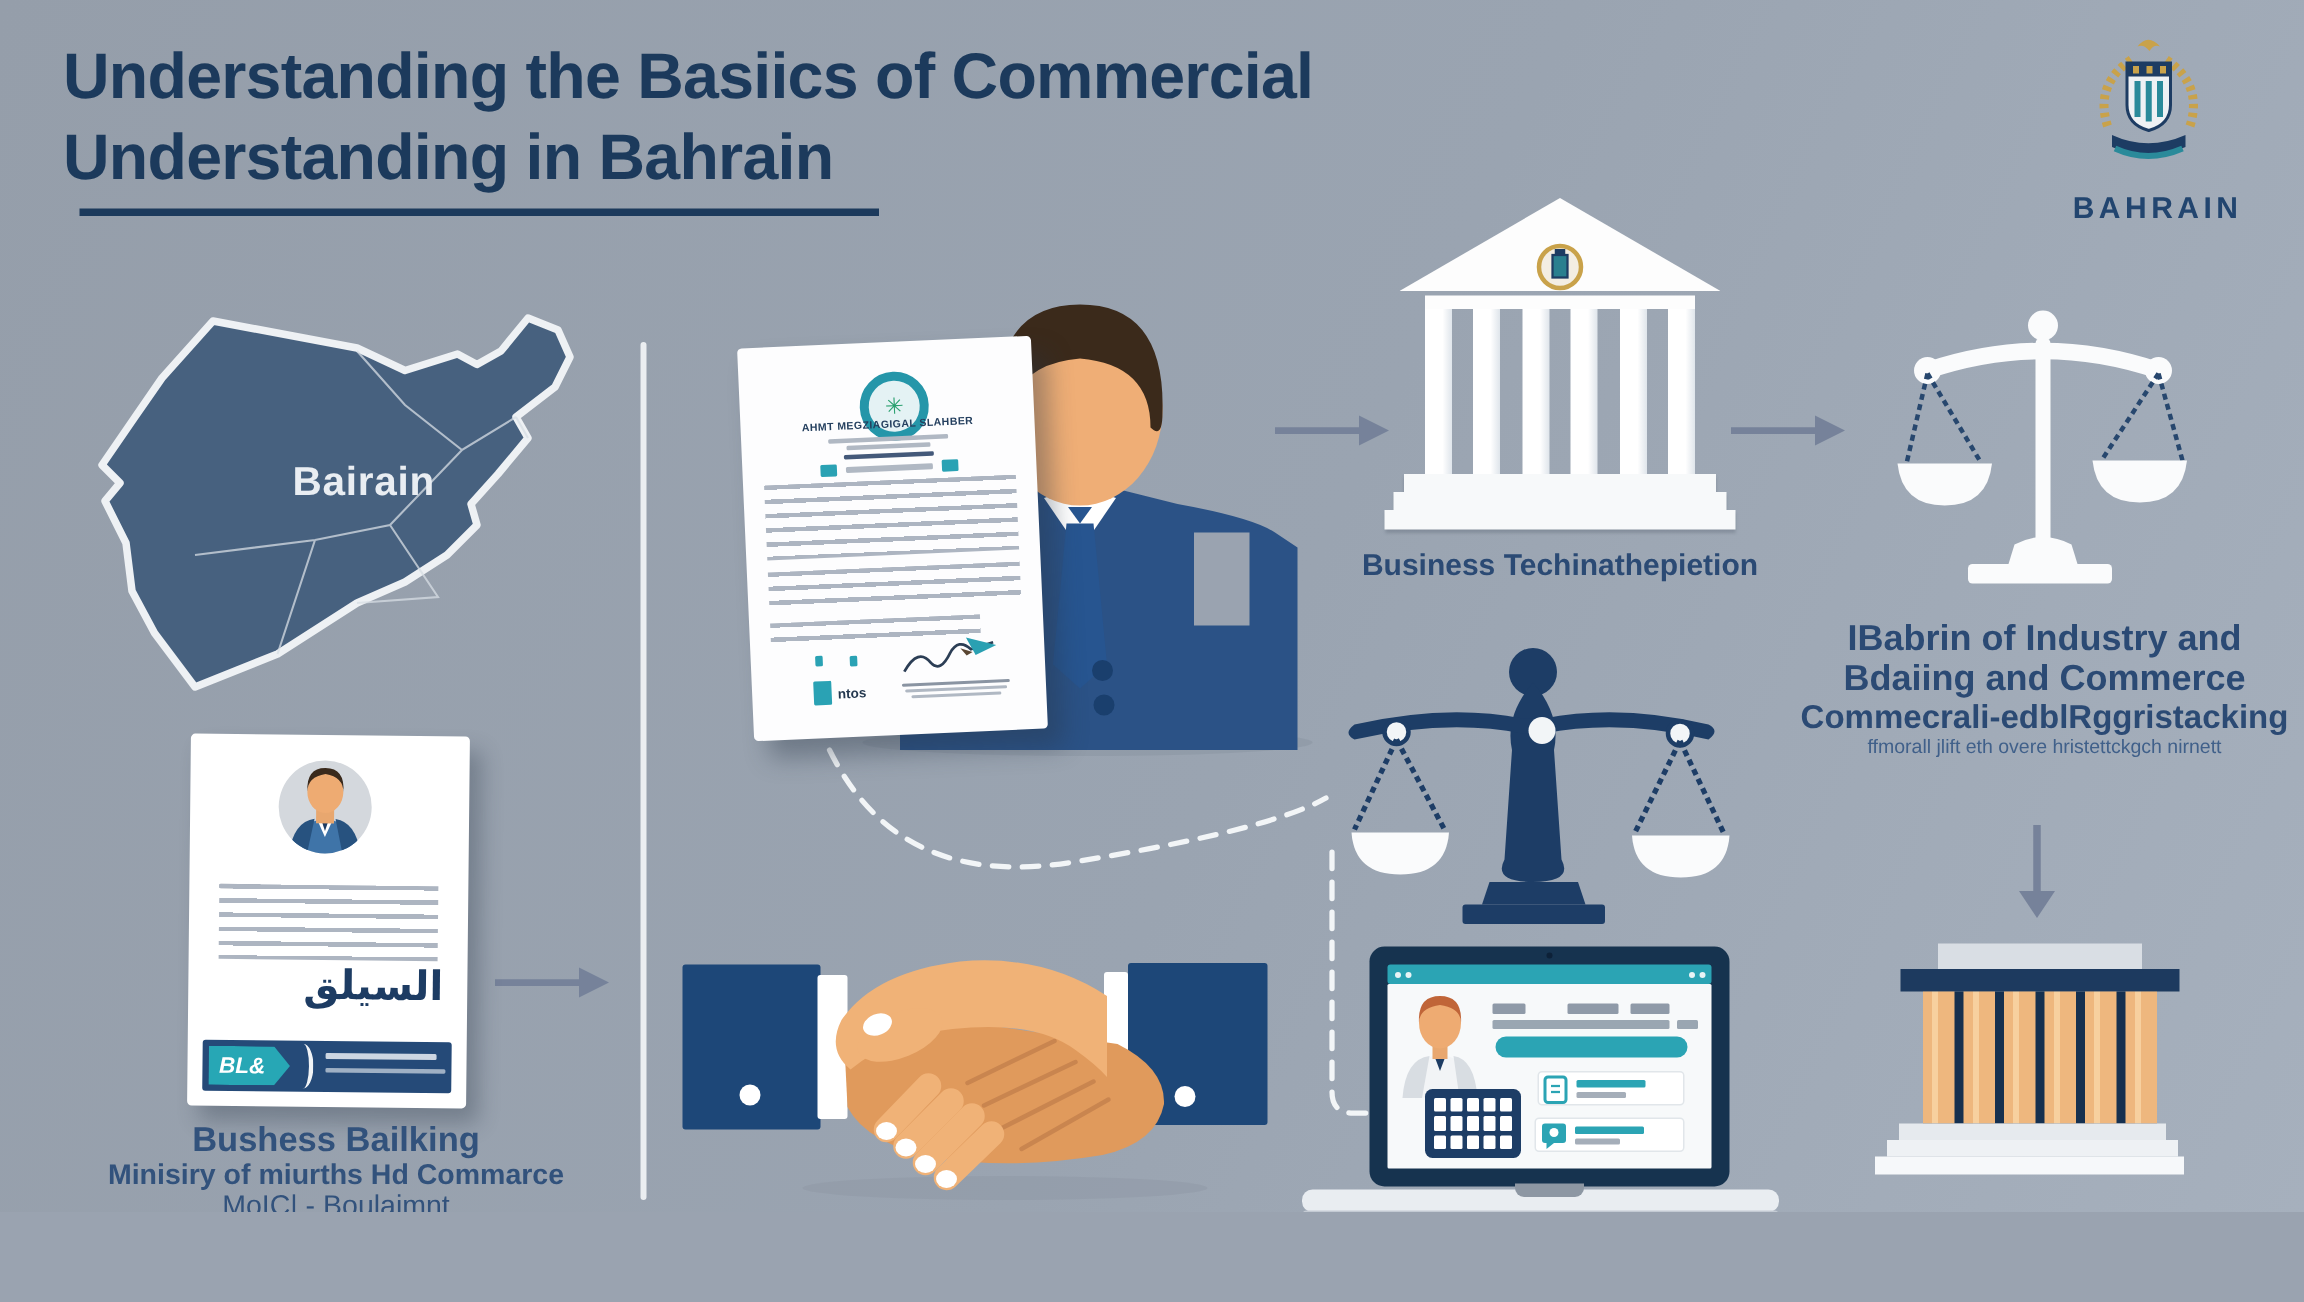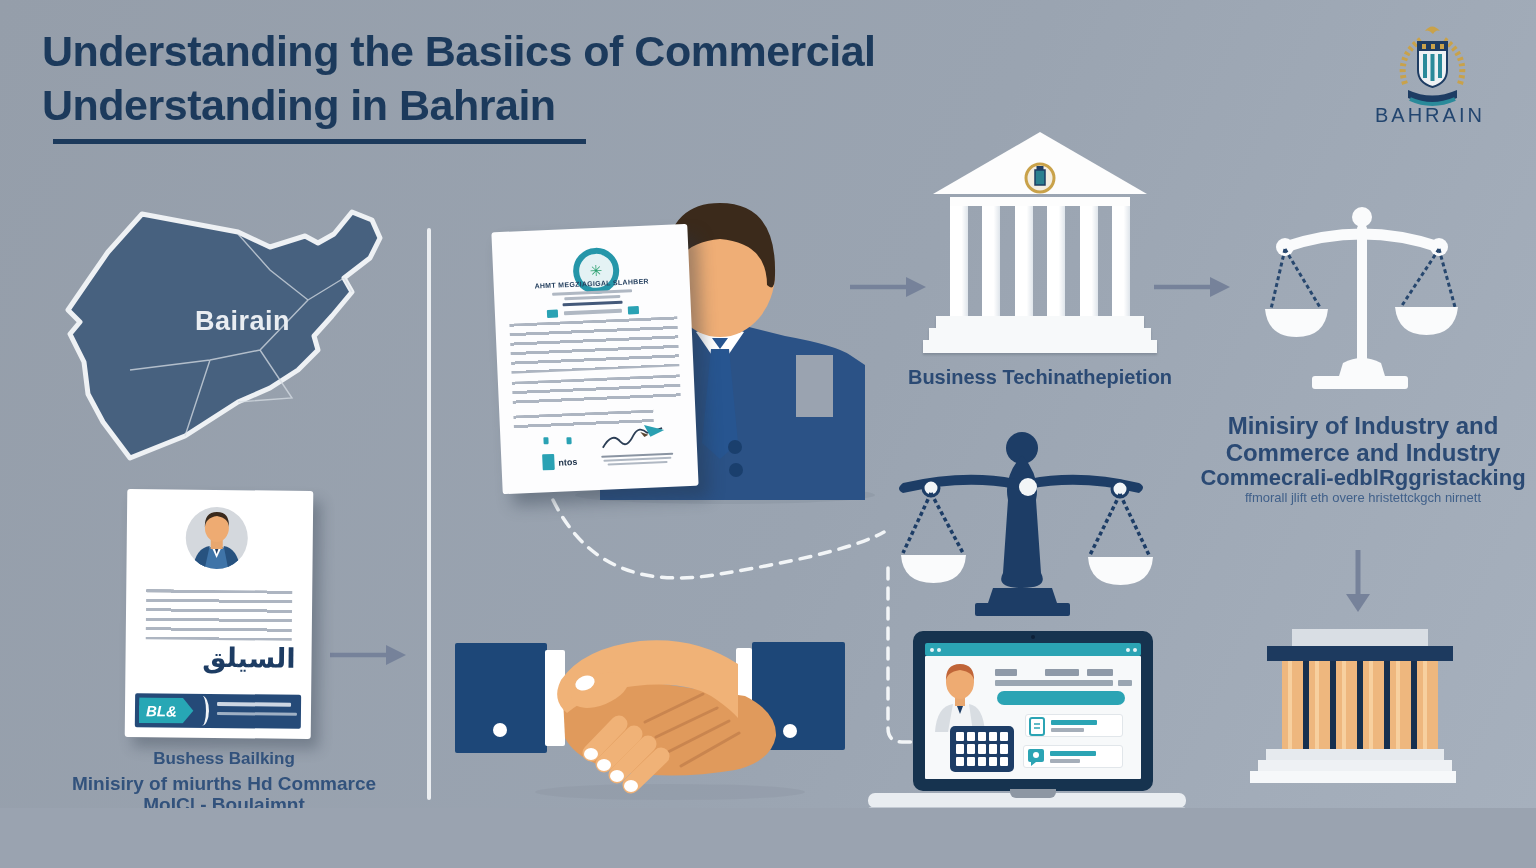--- a/index.html
+++ b/index.html
@@ -9,22 +9,22 @@
           background:linear-gradient(115deg,#959eaa 0%,#9aa4b1 55%,#a6b0bd 100%)}
   .abs{position:absolute}
   .center{text-align:center}
 
   
   .page-title{left:42px;top:24px;width:980px;font-size:43px;font-weight:700;
               color:#1c3a5c;line-height:54px;letter-spacing:-.5px}
   .title-underline{left:53px;top:139px;width:533px;height:5px;background:#1c3a5c}
 
   
-  .emblem-caption{left:1375px;top:104px;width:120px;font-size:20px;font-weight:400;
-                  letter-spacing:3px;color:#22456f;text-align:left}
+  .emblem-caption{left:1375px;top:128px;width:120px;font-size:20px;font-weight:700;
+                  letter-spacing:3px;color:#22456f;text-align:right}
 
   
   .map-label{left:120px;top:306px;width:170px;text-align:right;font-size:27px;
              font-weight:700;color:#e9edf2;letter-spacing:.5px}
 
   .divider{left:427px;top:228px;width:4px;height:572px;background:#f2f4f6;
            border-radius:2px;opacity:.92}
 
   
   .certificate{left:497px;top:228px;width:196px;height:262px;background:#fdfdfe;
@@ -42,24 +42,24 @@
   .cert-stamp-text{left:57px;top:228px;font-size:9px;font-weight:700;color:#24384f}
 
   
   .bank-label{left:900px;top:366px;width:280px;font-size:20px;font-weight:700;color:#2b4a74}
   .ministry-block{left:1190px;top:412px;width:346px;color:#2b4a74}
   .ministry-block .l1{font-size:24px;font-weight:700;line-height:27px}
   .ministry-block .l3{font-size:22px;font-weight:700;line-height:24px}
   .ministry-block .l4{font-size:13px;font-weight:400;line-height:16px;color:#40608a}
   .financial-label{left:1212px;top:788px;width:310px;font-size:21px;font-weight:700;color:#2b4a74}
   .bottom-left-block{left:48px;top:745px;width:352px;color:#32527c}
-  .bottom-left-block .b1{font-size:17px;font-weight:700;line-height:28px}
+  .bottom-left-block .b1{font-size:23px;font-weight:700;line-height:28px}
   .bottom-left-block .b2{font-size:16px;font-weight:600;line-height:20px}
   .bottom-left-block .b3{font-size:19px;font-weight:700;line-height:21px}
-  .bottom-left-block .b4{font-size:19px;font-weight:700;line-height:22px}
+  .bottom-left-block .b4{font-size:19px;font-weight:400;line-height:22px}
 
   
   .bank-pediment{left:933px;top:132px;width:214px;height:62px;background:#fdfdfd;
                  clip-path:polygon(50% 0,100% 100%,0 100%);
                  filter:drop-shadow(0 2px 2px rgba(70,80,95,.35))}
   .bank-architrave{left:950px;top:197px;width:180px;height:9px;background:#fdfdfd}
   .bank-columns{left:950px;top:206px;width:180px;height:110px;display:flex;gap:14.4px}
   .bank-col{width:18px;height:110px;background:linear-gradient(to right,#ffffff 65%,#dfe5eb)}
   .bank-step{background:#f7f9fa;box-shadow:0 2px 2px rgba(70,80,95,.28)}
 
@@ -230,22 +230,22 @@
     <line x1="184" y1="54" x2="146" y2="112" stroke="#27476e" stroke-width="3" stroke-dasharray="4 3"></line>
     <line x1="184" y1="54" x2="200" y2="112" stroke="#27476e" stroke-width="3" stroke-dasharray="4 3"></line>
     <path d="M10 114 Q 13 142 41.5 142 Q 70 142 73 114 Z" fill="#fafbfc"></path>
     <path d="M140 112 Q 143 140 171.5 140 Q 200 140 203 112 Z" fill="#fafbfc"></path>
     <rect x="102" y="30" width="10" height="140" rx="4" fill="#fafbfc"></rect>
     <path d="M88 168 Q 107 158 126 168 L 130 181 L 84 181 Z" fill="#fafbfc"></path>
     <rect x="57" y="181" width="96" height="13" rx="3" fill="#fafbfc"></rect>
   </svg>
 
   <div class="abs ministry-block center">
-    <div class="l1">Minisiry of Industry and</div>
-    <div class="l1">Commerce and Industry</div>
+    <div class="l1">IBabrin of Industry and</div>
+    <div class="l1">Bdaiing and Commerce</div>
     <div class="l3">Commecrali-edblRggristacking</div>
     <div class="l4">ffmorall jlift eth overe hristettckgch nirnett</div>
   </div>
 
   <svg class="abs" style="left:885px;top:425px" width="280" height="195" viewBox="0 0 280 195">
     <circle cx="137" cy="23" r="16" fill="#1d3d66"></circle>
     <path d="M137 30 Q 118 52 123 75 L 118 148 Q 110 163 137 163 Q 164 163 156 148 L 151 75 Q 156 52 137 30 Z" fill="#1d3d66"></path>
     <path d="M18 58 Q 80 44 130 54 L 144 54 Q 195 44 254 58 Q 262 62 254 68 Q 195 54 144 64 L 130 64 Q 80 54 18 68 Q 10 64 18 58 Z" fill="#1d3d66"></path>
     <circle cx="46" cy="63" r="8" fill="#f2f5f7" stroke="#1d3d66" stroke-width="3"></circle>
     <circle cx="235" cy="64" r="8" fill="#f2f5f7" stroke="#1d3d66" stroke-width="3"></circle>

